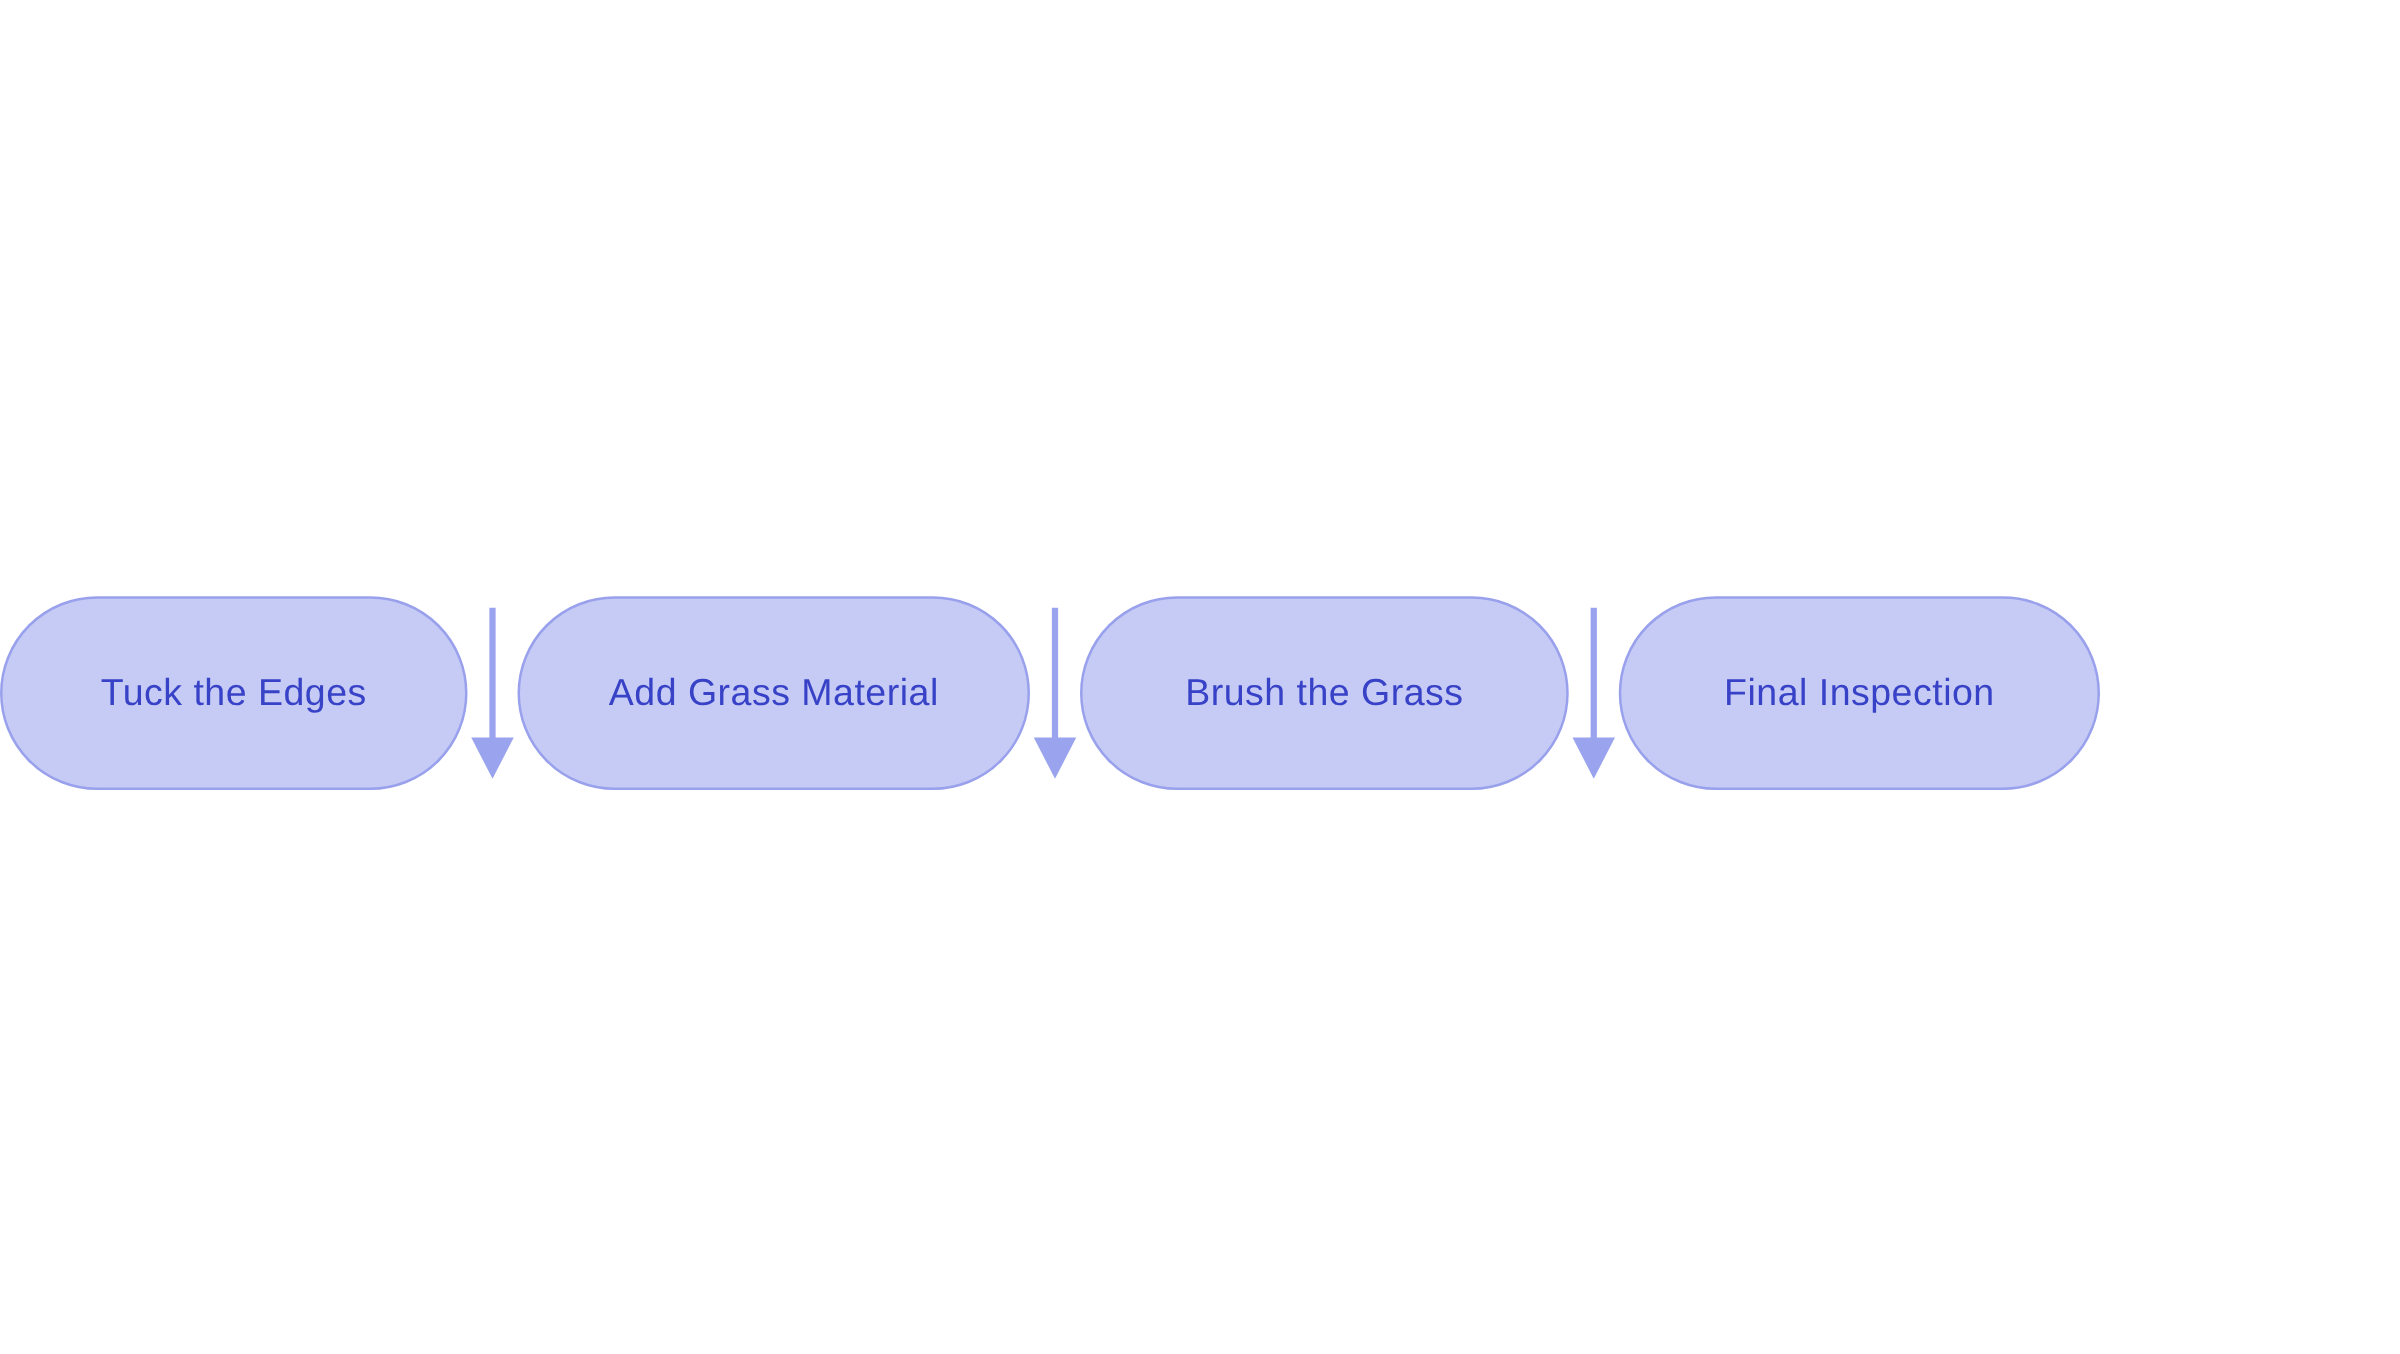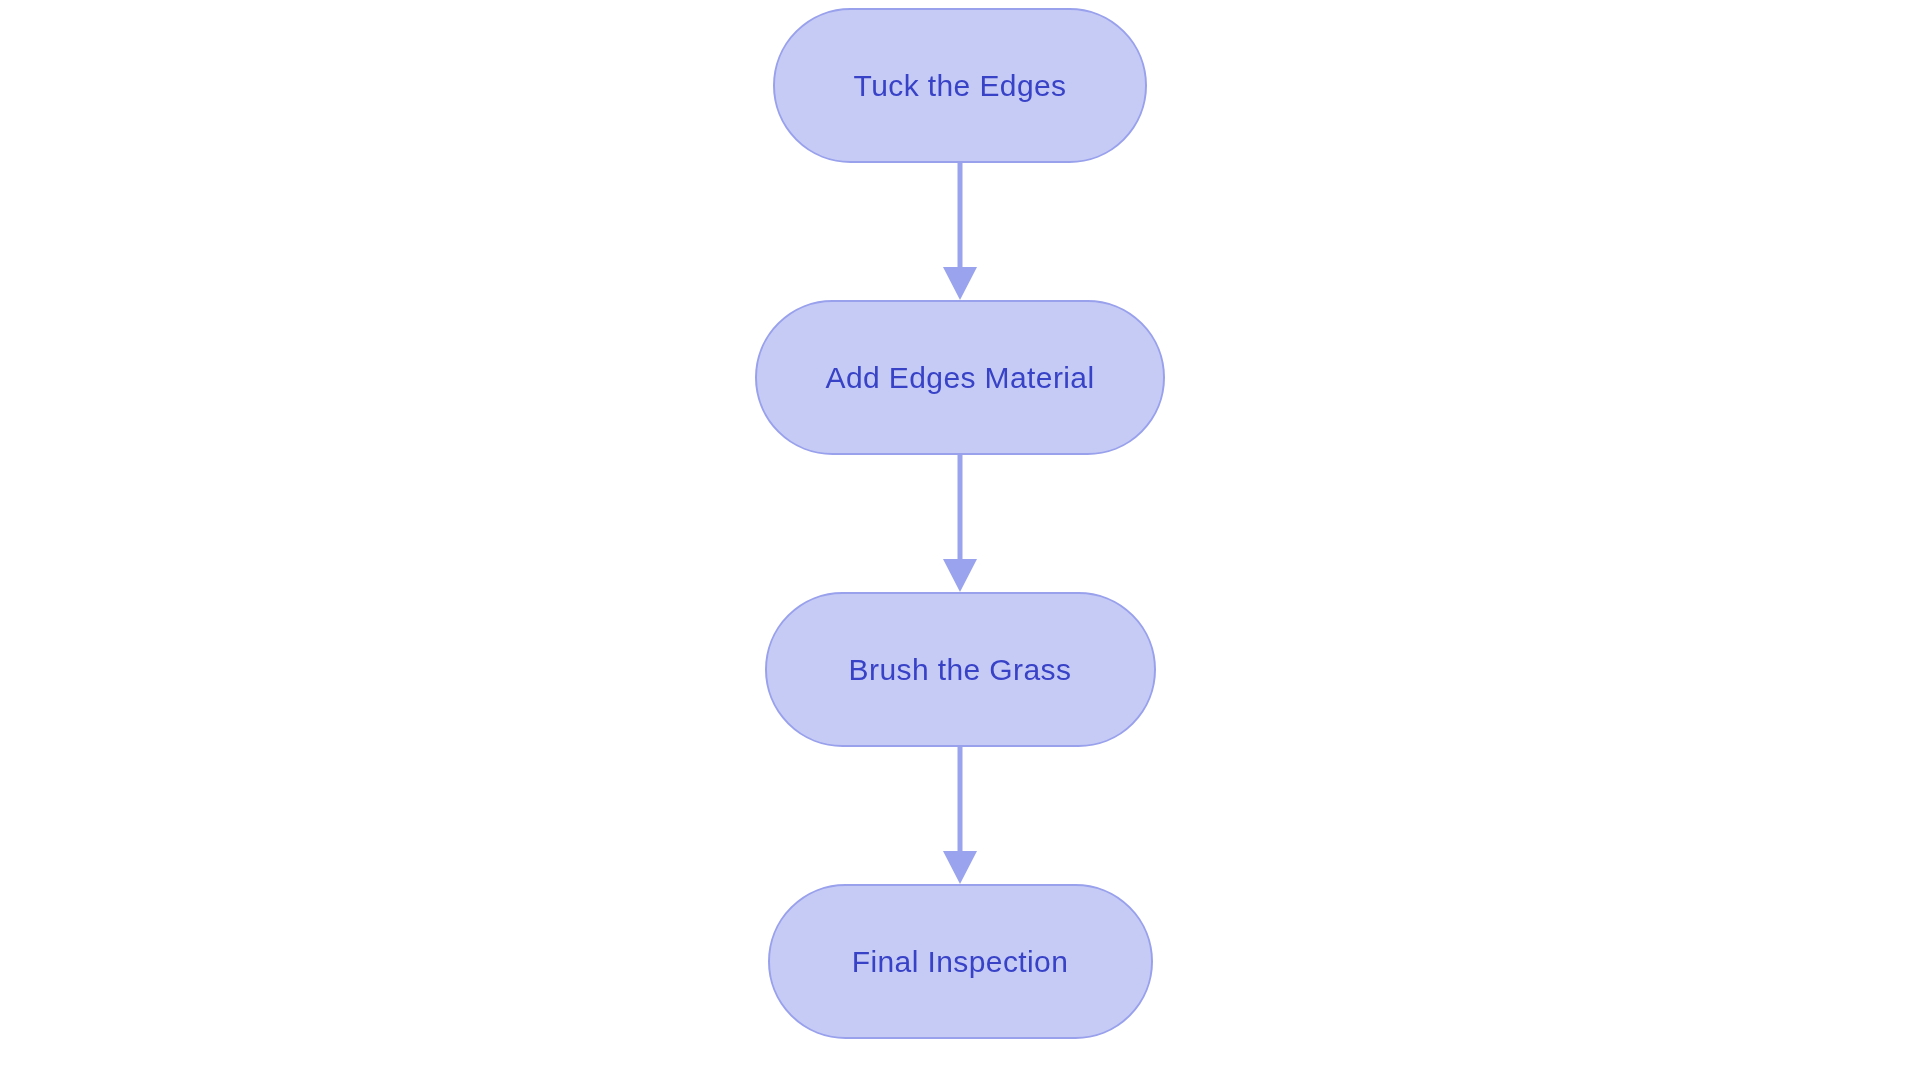--- a/index.html
+++ b/index.html
@@ -14,23 +14,23 @@
     width: 1920px;
     height: 1083px;
     background: var(--background);
     font-family: "Liberation Sans", sans-serif;
     overflow: hidden;
   }
   .canvas {
     width: 1920px;
     height: 1083px;
     display: flex;
-    flex-direction: column;
+    flex-direction: row;
     align-items: center;
-    padding-top: 8px;
+    padding-top: 26px;
     background: var(--background);
   }
   .node {
     height: 155px;
     border-radius: 78px;
     background: var(--node-fill);
     border: 2px solid var(--node-border);
     display: flex;
     align-items: center;
     justify-content: center;
@@ -67,21 +67,21 @@
   </div>
 
   <div class="connector">
     <svg width="40" height="137" viewBox="0 0 40 137" aria-hidden="true">
       <line x1="20" y1="0" x2="20" y2="107"></line>
       <polygon points="3,104 37,104 20,137"></polygon>
     </svg>
   </div>
 
   <div class="node n2">
-    <span class="node-label">Add Edges Material</span>
+    <span class="node-label">Add Grass Material</span>
   </div>
 
   <div class="connector">
     <svg width="40" height="137" viewBox="0 0 40 137" aria-hidden="true">
       <line x1="20" y1="0" x2="20" y2="107"></line>
       <polygon points="3,104 37,104 20,137"></polygon>
     </svg>
   </div>
 
   <div class="node n3">

